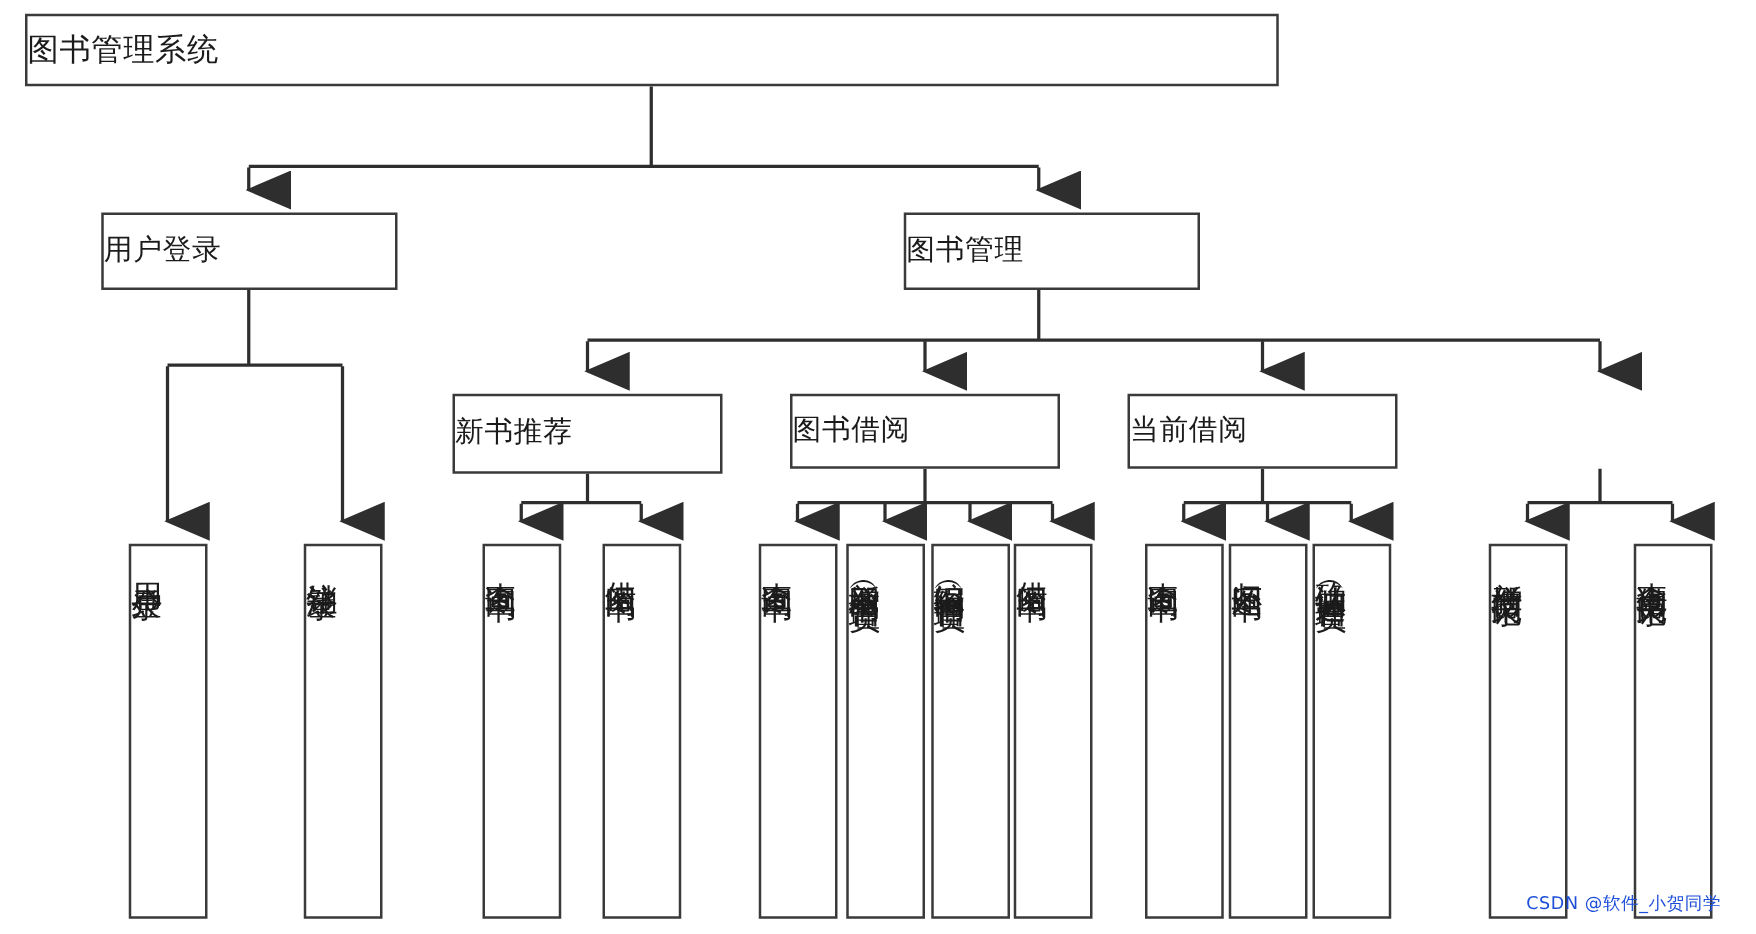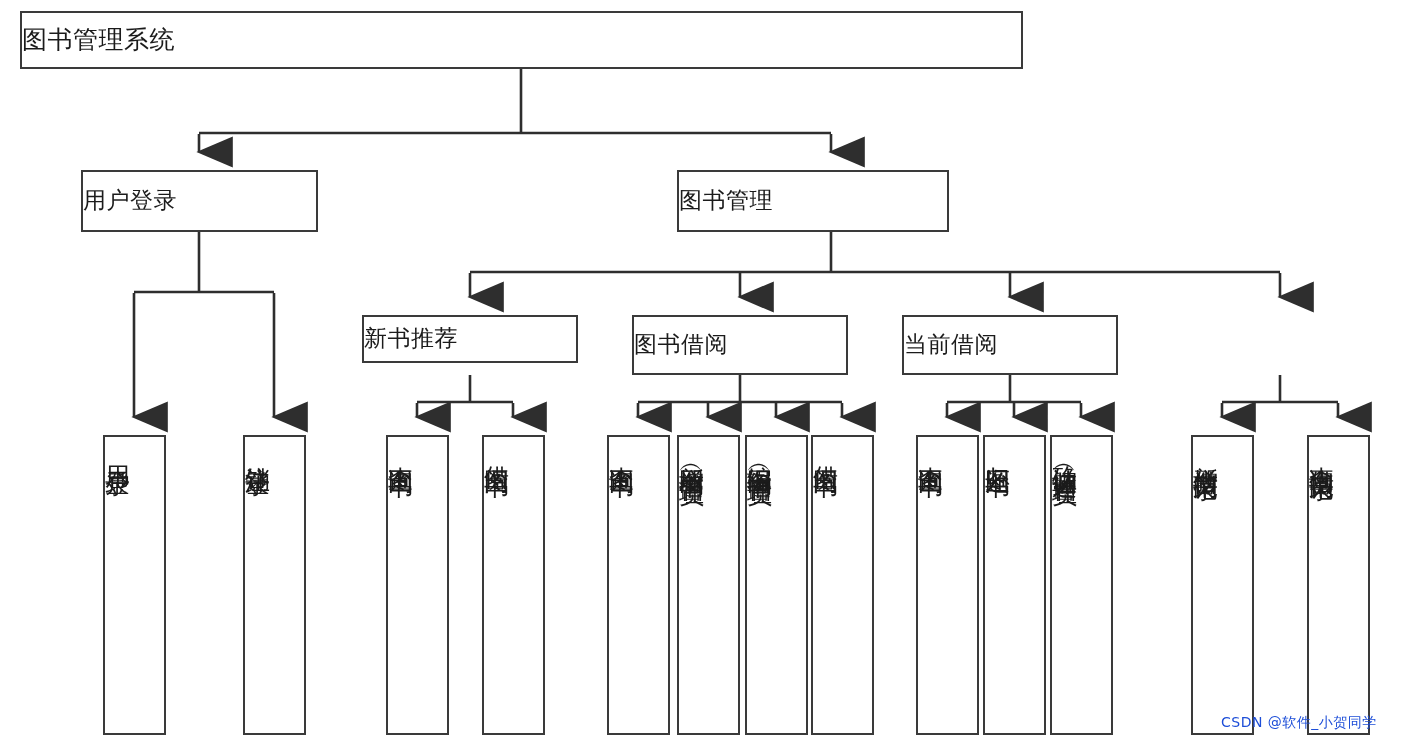--- a/index.html
+++ b/index.html
@@ -125,25 +125,25 @@
   </svg>
 
   <div class="node horiz root" style="left:20px; top:11px; width:1003px; height:58px;">
     <span class="label">图书管理系统</span>
   </div>
 
   <div class="node horiz" style="left:81px; top:170px; width:237px; height:62px;">
     <span class="label">用户登录</span>
   </div>
 
-  <div class="node horiz" style="left:677px; top:170px; width:272px; height:62px;">
+  <div class="node horiz" style="left:723px; top:170px; width:237px; height:62px;">
     <span class="label">图书管理</span>
   </div>
 
-  <div class="node horiz" style="left:362px; top:315px; width:216px; height:48px;">
+  <div class="node horiz" style="left:362px; top:315px; width:216px; height:64px;">
     <span class="label">新书推荐</span>
   </div>
 
   <div class="node horiz" style="left:902px; top:315px; width:216px; height:60px;">
     <span class="label">当前借阅</span>
   </div>
 
   <div class="node horiz" style="left:632px; top:315px; width:216px; height:60px;">
     <span class="label">图书借阅</span>
   </div>

